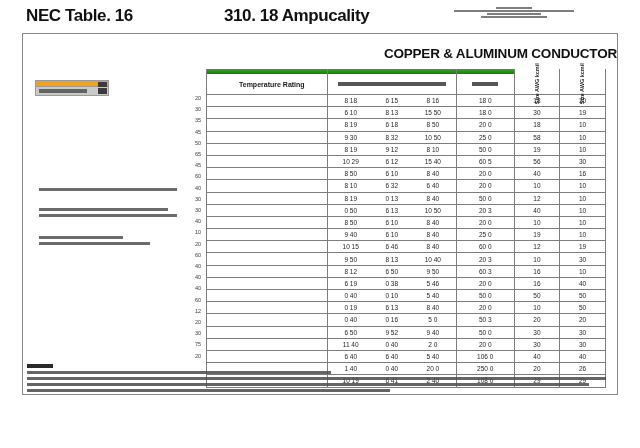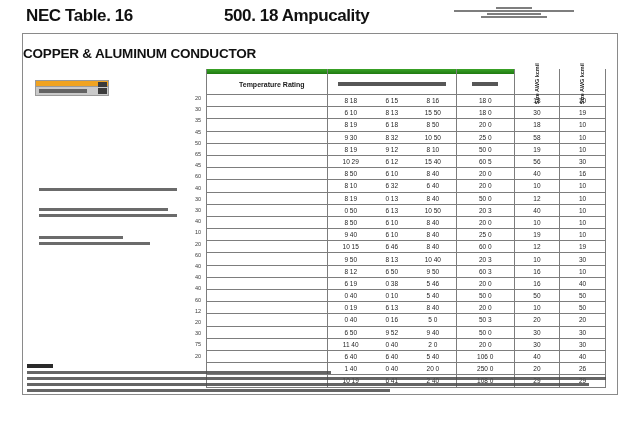--- a/index.html
+++ b/index.html
@@ -64,21 +64,21 @@
     width: 596px; height: 362px;
     border: 1px solid #8a8a8a;
     background: #ffffff;
     box-sizing: border-box;
   }
 
   .table-title {
     position: absolute;
     left: 0; top: 12px;
     width: 100%;
-    text-align: left;
+    text-align: right;
     font-size: 13.5px;
     font-weight: bold;
     letter-spacing: -0.2px;
   }
 
   
   .side-notes {
     position: absolute;
     left: 6px; top: 46px;
     width: 160px;
@@ -239,21 +239,21 @@
 </style>
 </head>
 <body>
 
 <div class="masthead">
   <div class="masthead-left">
     <span>NEC Table</span><span class="dot">.</span>
     <span>16</span>
   </div>
   <div class="masthead-center">
-    <span>500.</span>
+    <span>310.</span>
     <span>18 Ampucality</span>
   </div>
   <div class="masthead-right">
     <div class="microline w30"></div>
     <div class="microline w100"></div>
     <div class="microline w45"></div>
     <div class="microline w55"></div>
   </div>
 </div>
 

